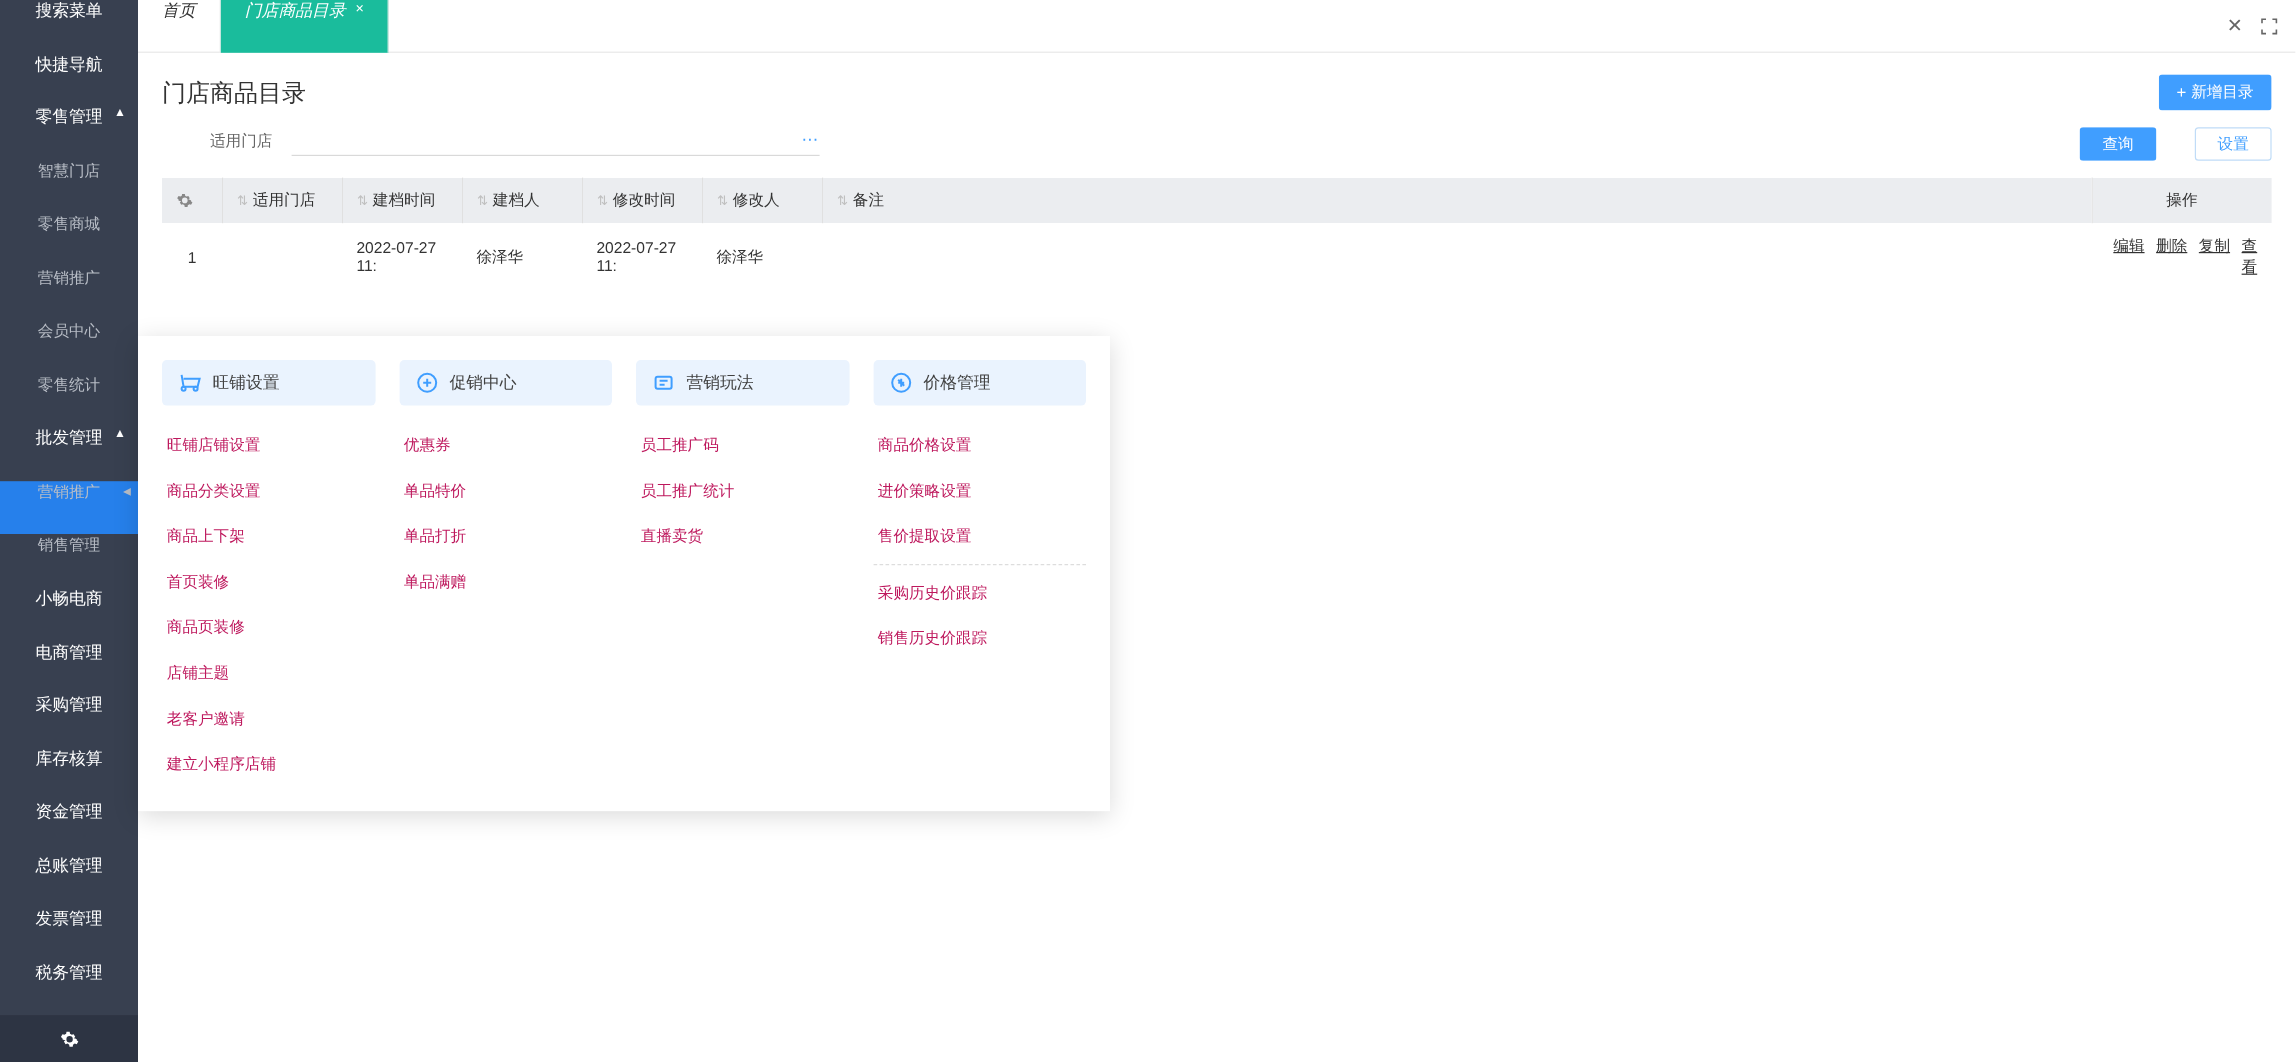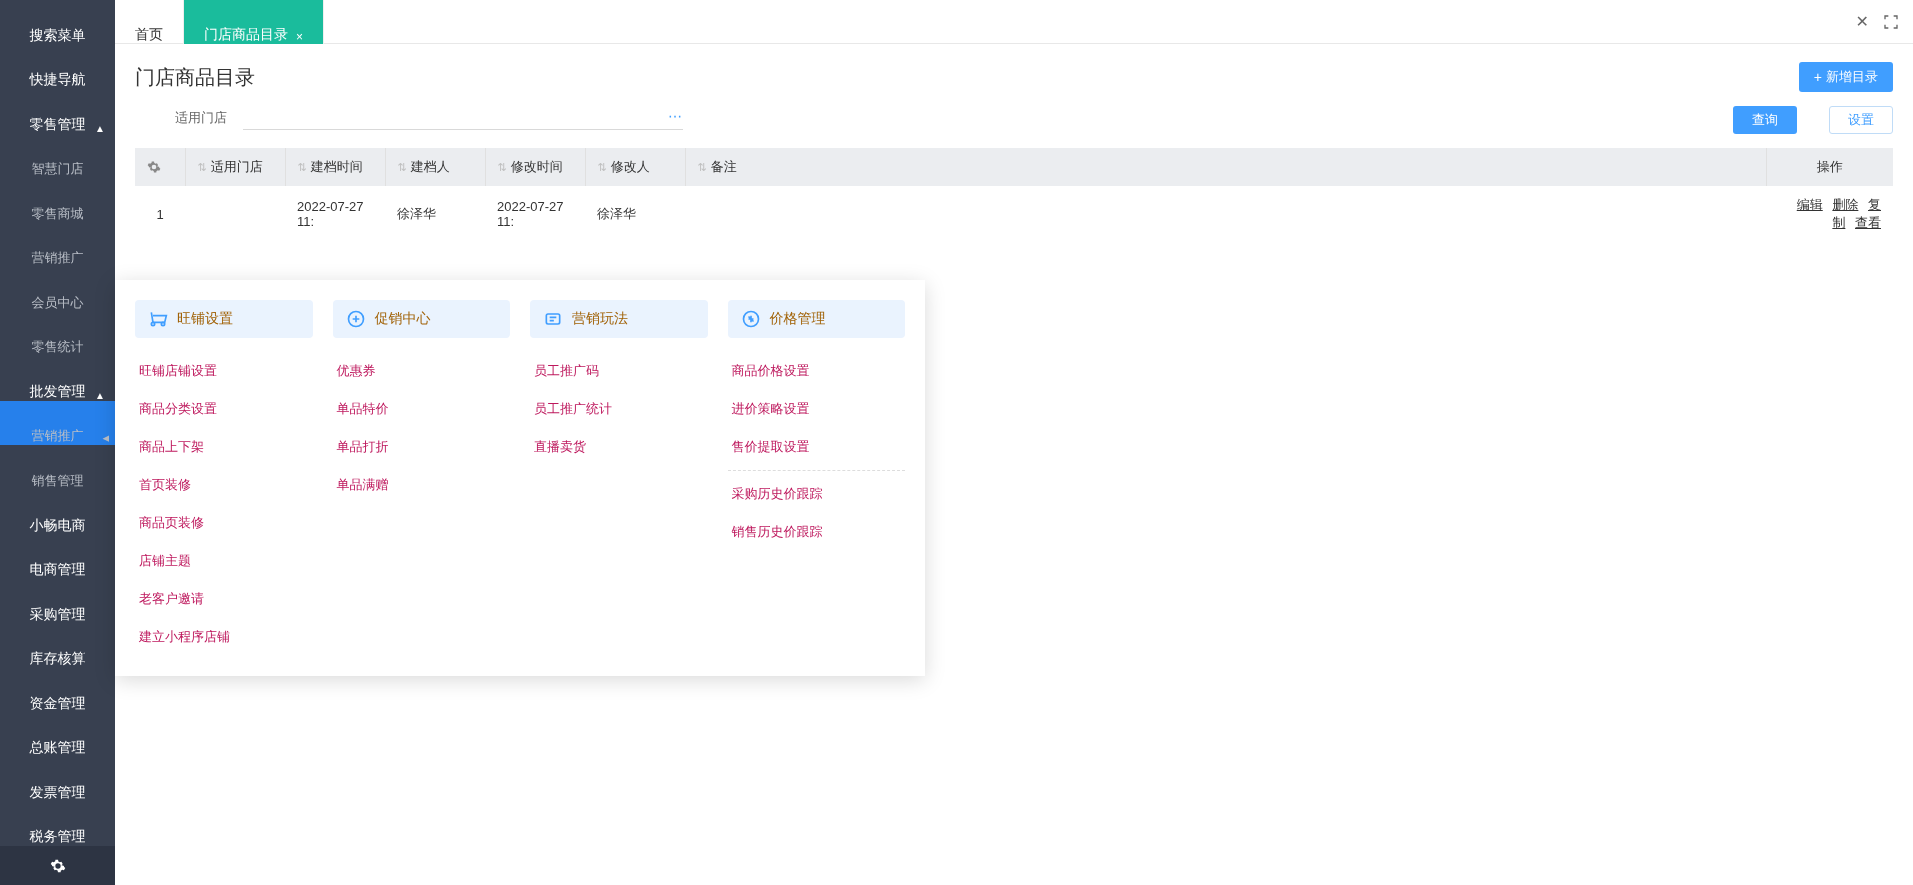--- a/index.html
+++ b/index.html
@@ -2,33 +2,33 @@
 <html><head>
   <meta charset="utf-8">
   <style>
     * { margin: 0; padding: 0; box-sizing: border-box; }
     body { font-family: "Microsoft YaHei", Arial, sans-serif; font-size: 13px; color: #333; background: #fff; overflow: hidden; }
     
     .app { display: flex; width: 1913px; height: 885px; }
     
     
     .sidebar { width: 115px; background: #384050; display: flex; flex-direction: column; flex-shrink: 0; }
-    .sidebar-item { height: 46px; display: flex; align-items: flex-end; justify-content: center; color: #fff; font-size: 14px; cursor: pointer; position: relative; }
+    .sidebar-item { height: 46px; display: flex; align-items: flex-start; justify-content: center; color: #fff; font-size: 14px; cursor: pointer; position: relative; }
     .sidebar-item.sub { color: #b8bdc6; font-size: 13px; }
     .sidebar-item.active { background: #2680eb; }
     .sidebar-item .arrow { position: absolute; right: 10px; font-size: 10px; }
     .sidebar-item.active .arrow-right { position: absolute; right: 6px; }
     .sidebar-footer { margin-top: auto; height: 40px; background: #2d3443; display: flex; align-items: center; justify-content: center; color: #fff; }
     
     
     .main { flex: 1; display: flex; flex-direction: column; min-width: 0; }
     
     
     .tabs-bar { height: 44px; background: #fff; border-bottom: 1px solid #e8e8e8; display: flex; align-items: center; position: relative; }
-    .tab { height: 44px; padding: 0 20px; display: flex; align-items: flex-end; font-size: 14px; cursor: pointer; border-right: 1px solid #eee; }
+    .tab { height: 44px; padding: 0 20px; display: flex; align-items: flex-start; font-size: 14px; cursor: pointer; border-right: 1px solid #eee; font-style: italic; }
     .tab.active { background: #1abc9c; color: #fff; }
     .tab .close { margin-left: 8px; font-size: 12px; }
     .tabs-right { margin-left: auto; display: flex; align-items: center; gap: 14px; padding-right: 14px; }
     .icon-btn { cursor: pointer; color: #666; font-size: 16px; }
     
     
     .page-header { padding: 18px 20px 6px; display: flex; align-items: center; }
     .page-title { font-size: 20px; color: #333; font-weight: 400; }
     .page-header-right { margin-left: auto; }
     .btn { padding: 5px 14px; border-radius: 3px; font-size: 13px; cursor: pointer; border: 1px solid transparent; display: inline-flex; align-items: center; }
@@ -54,21 +54,21 @@
     .table td { padding: 10px 12px; font-size: 13px; color: #333; }
     .table td.actions { text-align: right; }
     .table td.actions span { margin-left: 6px; cursor: pointer; color: #333; text-decoration: underline; }
     .gear-cell { width: 50px; text-align: center; }
     
     
     .mega-menu { position: absolute; left: 115px; top: 280px; width: 810px; background: #fff; box-shadow: 0 4px 20px rgba(0,0,0,0.15); padding: 20px; display: flex; gap: 20px; z-index: 100; }
     .menu-col { flex: 1; }
     .menu-col-header { background: #eaf3fe; padding: 8px 12px; border-radius: 4px; display: flex; align-items: center; gap: 8px; margin-bottom: 14px; }
     .menu-col-header .icon { width: 22px; height: 22px; color: #409eff; display: flex; align-items: center; justify-content: center; }
-    .menu-col-header .label { color: #a16207; font-size: 14px; }
+    .menu-col-header .label { color: #404040; font-size: 14px; }
     .menu-item { padding: 10px 4px; color: #be185d; font-size: 13px; cursor: pointer; }
     .menu-divider { border-top: 1px dashed #ddd; margin: 4px 0; }
     
     
     .pagination { padding: 12px 20px 20px; display: flex; align-items: center; justify-content: flex-end; gap: 12px; font-size: 13px; color: #666; border-top: 1px solid #eee; margin-top: auto; }
     .page-select { position: relative; padding: 3px 26px 3px 10px; border: 1px solid #d9d9d9; border-radius: 2px; cursor: pointer; }
     .page-select::after { content: "⌄"; position: absolute; right: 8px; top: 1px; color: #999; }
     .page-btn { color: #bbb; cursor: pointer; padding: 0 4px; font-size: 14px; }
     .page-input { width: 40px; padding: 3px 6px; border: 1px solid #d9d9d9; text-align: center; font-size: 13px; border-radius: 2px; }
     
@@ -199,21 +199,21 @@
           <tr>
             <th class="gear-cell"><span><svg width="14" height="14" viewBox="0 0 24 24" fill="#888">
                     <path d="M12 8a4 4 0 100 8 4 4 0 000-8zm9 4a9 9 0 01-.1 1.3l2 1.6-2 3.4-2.4-.8a7 7 0 01-2.2 1.3l-.4 2.5h-4l-.4-2.5a7 7 0 01-2.2-1.3l-2.4.8-2-3.4 2-1.6A9 9 0 013 12a9 9 0 01.1-1.3l-2-1.6 2-3.4 2.4.8A7 7 0 017.7 5.2L8.1 2.7h4l.4 2.5a7 7 0 012.2 1.3l2.4-.8 2 3.4-2 1.6A9 9 0 0121 12z"></path>
                   </svg></span></th>
             <th style="width:100px"><span class="sort">⇅</span><span>适用门店</span></th>
             <th style="width:100px"><span class="sort">⇅</span><span>建档时间</span></th>
             <th style="width:100px"><span class="sort">⇅</span><span>建档人</span></th>
             <th style="width:100px"><span class="sort">⇅</span><span>修改时间</span></th>
             <th style="width:100px"><span class="sort">⇅</span><span>修改人</span></th>
             <th><span class="sort">⇅</span><span>备注</span></th>
-            <th style="width:127px"><span>操作</span></th>
+            <th style="width:150px"><span>操作</span></th>
           </tr>
         </thead>
         <tbody>
           <tr>
             <td style="text-align:center">1</td>
             <td></td>
             <td>2022-07-27 11:</td>
             <td>徐泽华</td>
             <td>2022-07-27 11:</td>
             <td>徐泽华</td>

